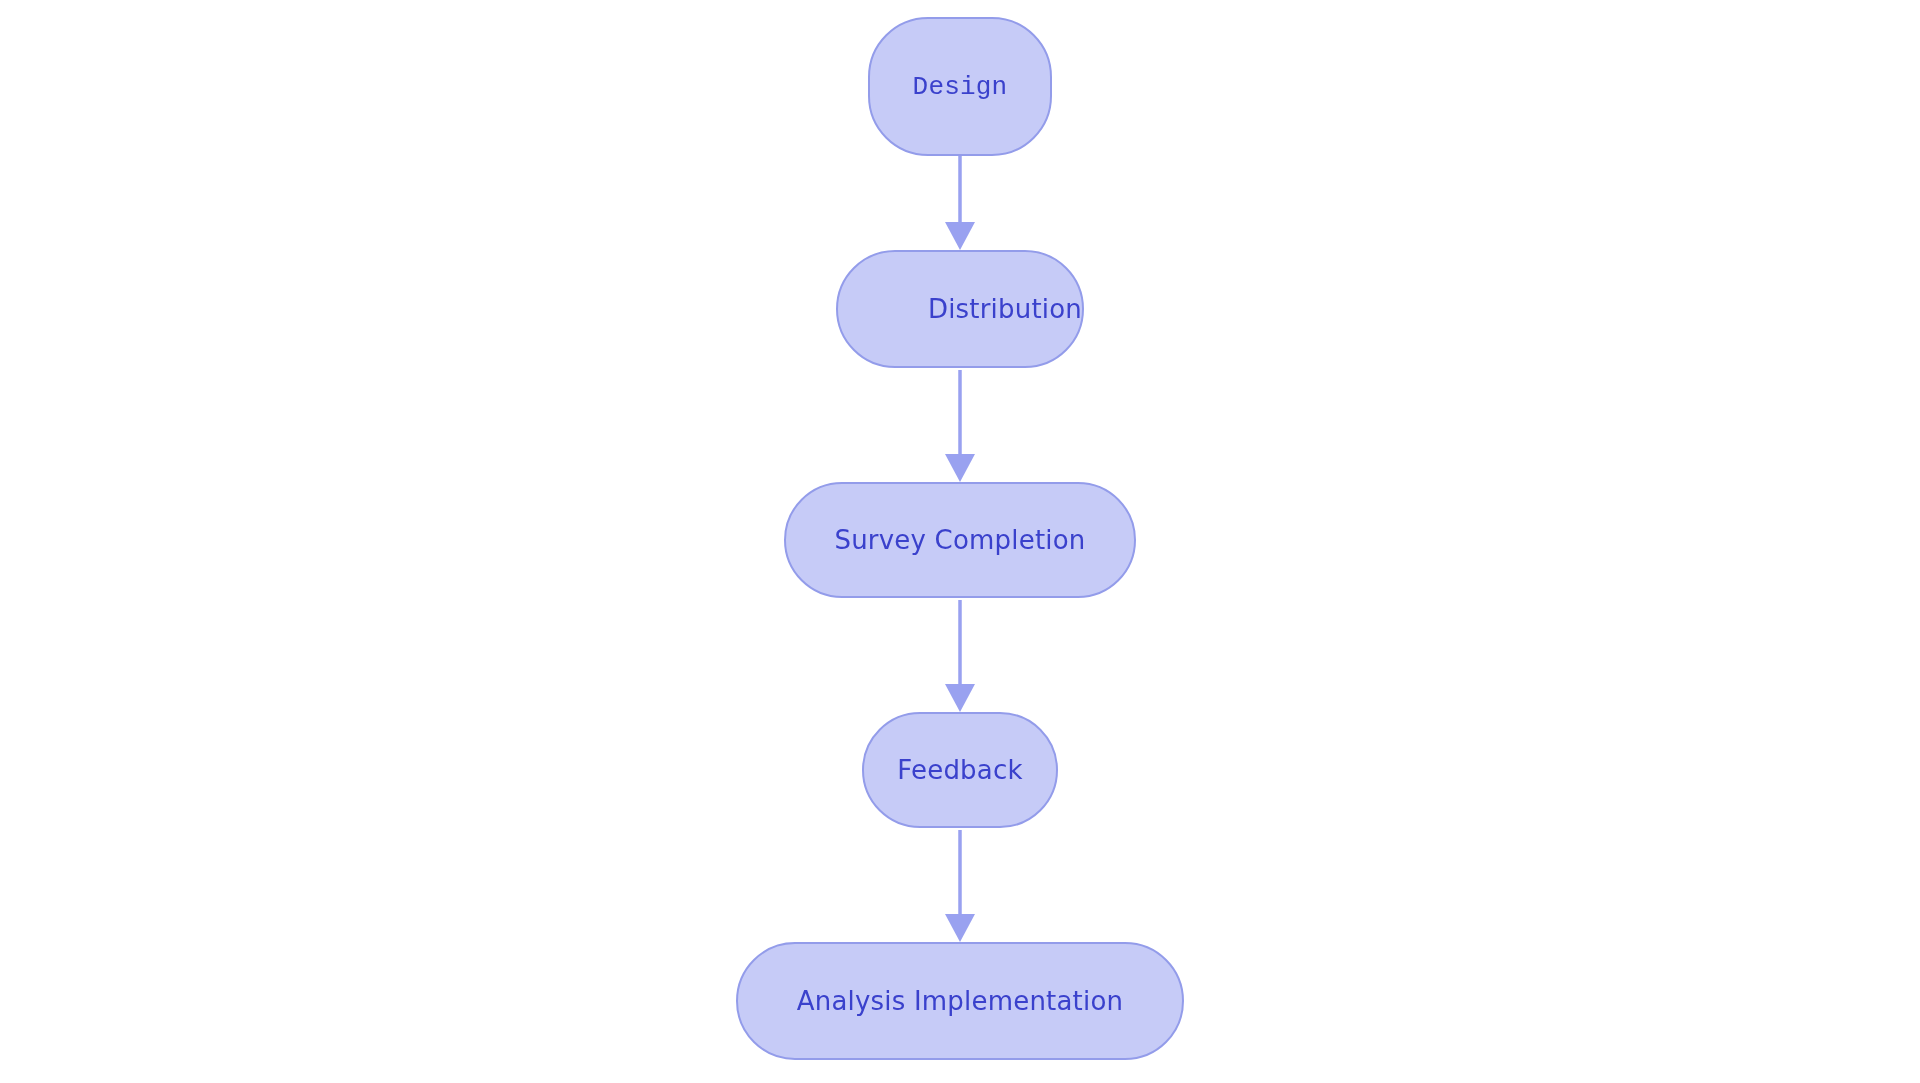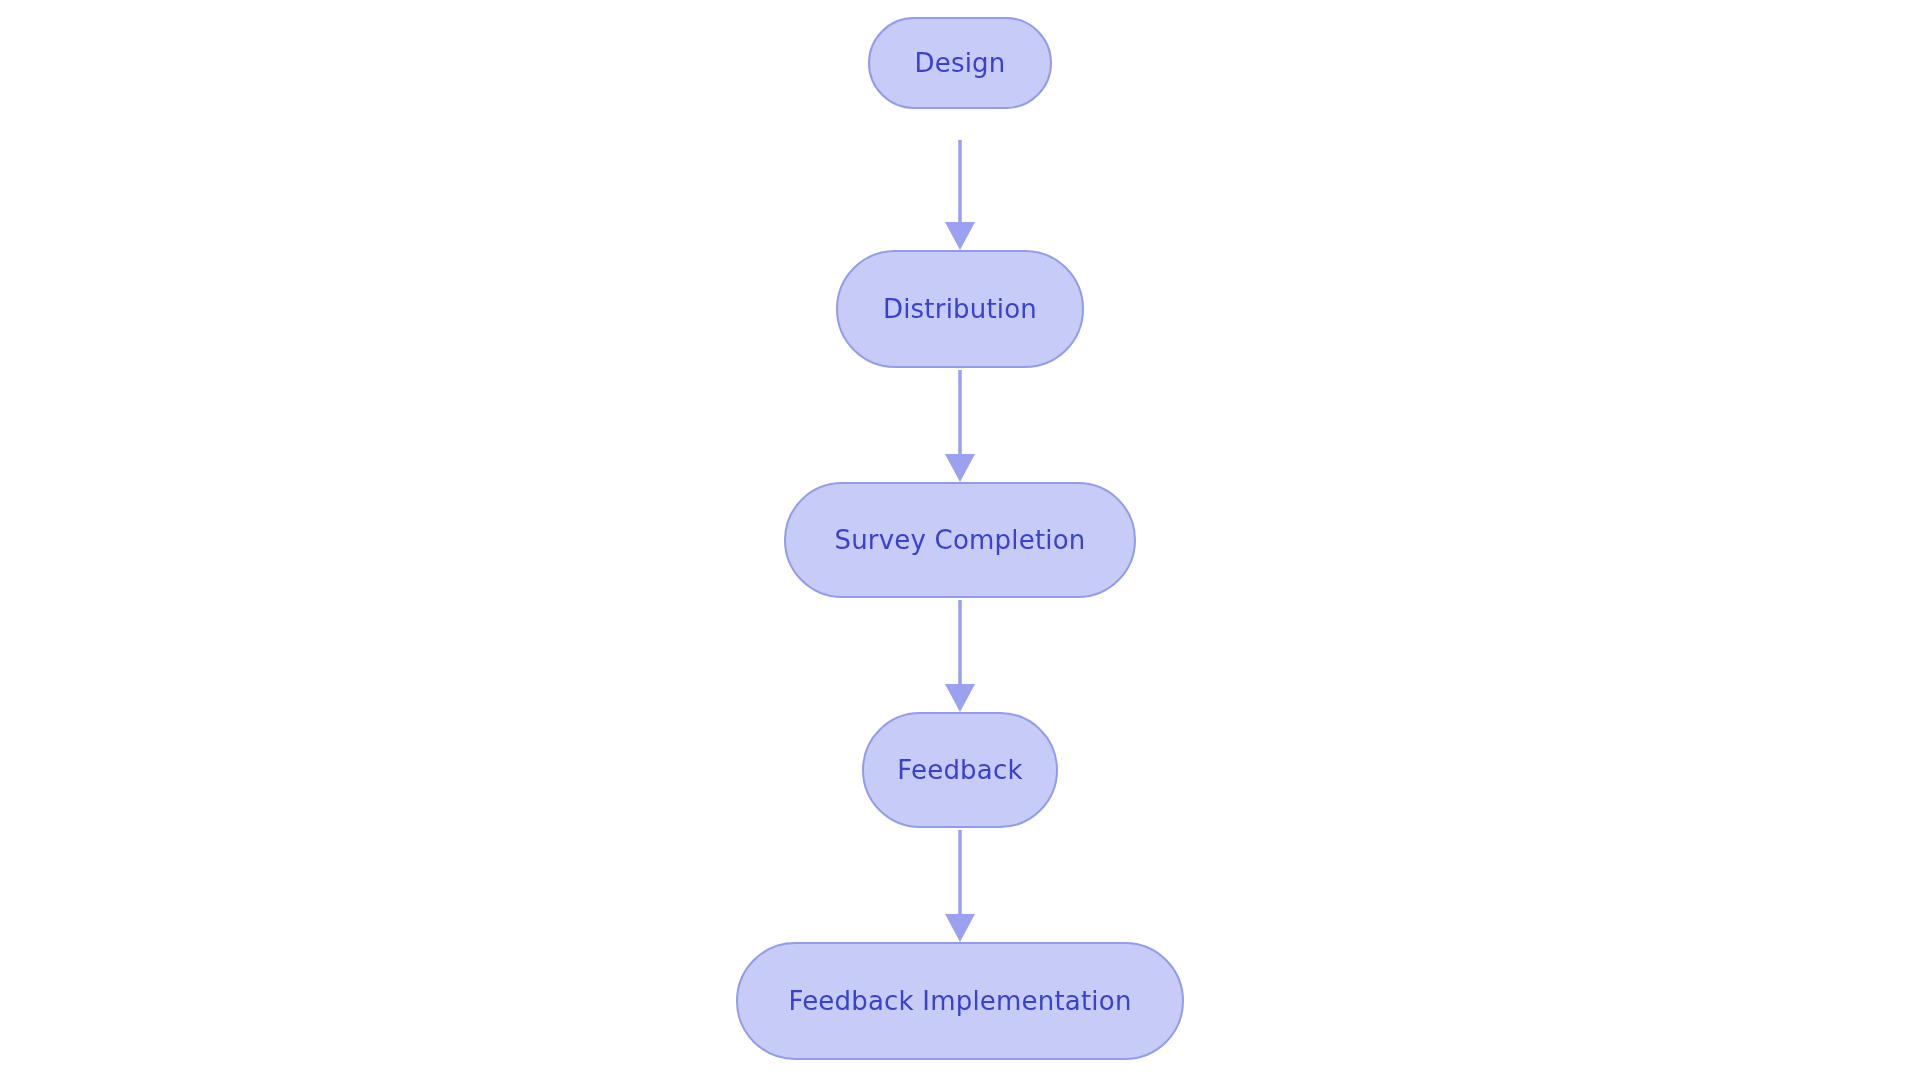--- a/index.html
+++ b/index.html
@@ -35,22 +35,22 @@
     align-items: center;
     justify-content: center;
     background: var(--node-fill);
     border: 2px solid var(--node-border);
     border-radius: 60px;
     color: var(--node-text);
     font-size: 26px;
     letter-spacing: 0.2px;
     white-space: nowrap;
   }
-  .node-design   { left: 868px; top: 17px;  width: 184px; height: 92px; }
-  .node-distribution { left: 836px; top: 250px; width: 248px; height: 118px; }
+  .node-design   { left: 868px; top: 17px;  width: 184px; height: 139px; font-family: Liberation Mono, monospace; }
+  .node-distribution { left: 836px; top: 250px; width: 248px; height: 118px; justify-content: flex-end; }
   .node-survey   { left: 784px; top: 482px; width: 352px; height: 116px; align-items: center; }
   .node-analysis { left: 862px; top: 712px; width: 196px; height: 116px; }
   .node-feedback { left: 736px; top: 942px; width: 448px; height: 118px; }
 </style>
 </head>
 <body>
 
 <div class="canvas">
 
   <svg class="edges" viewBox="0 0 1920 1083" xmlns="http://www.w3.org/2000/svg">
@@ -82,16 +82,16 @@
 
   <div class="node node-survey">
     <span>Survey Completion</span>
   </div>
 
   <div class="node node-analysis">
     <span>Feedback</span>
   </div>
 
   <div class="node node-feedback">
-    <span>Feedback Implementation</span>
+    <span>Analysis Implementation</span>
   </div>
 
 </div>
 
 </body></html>

